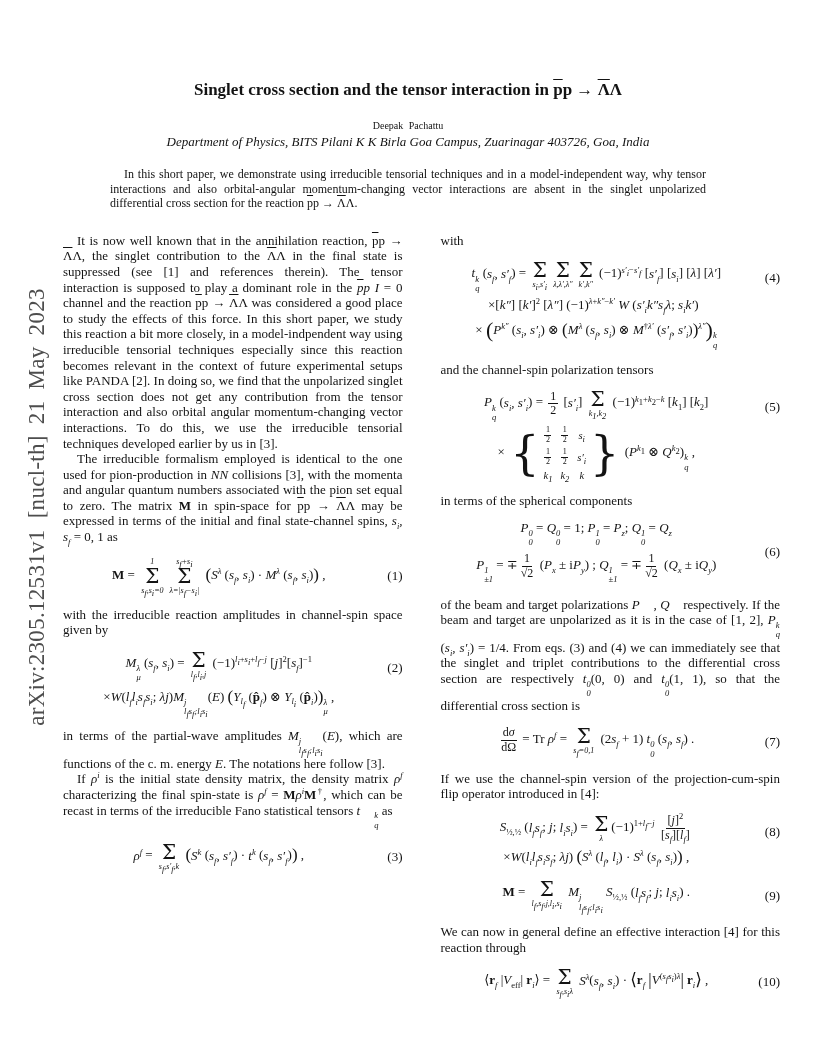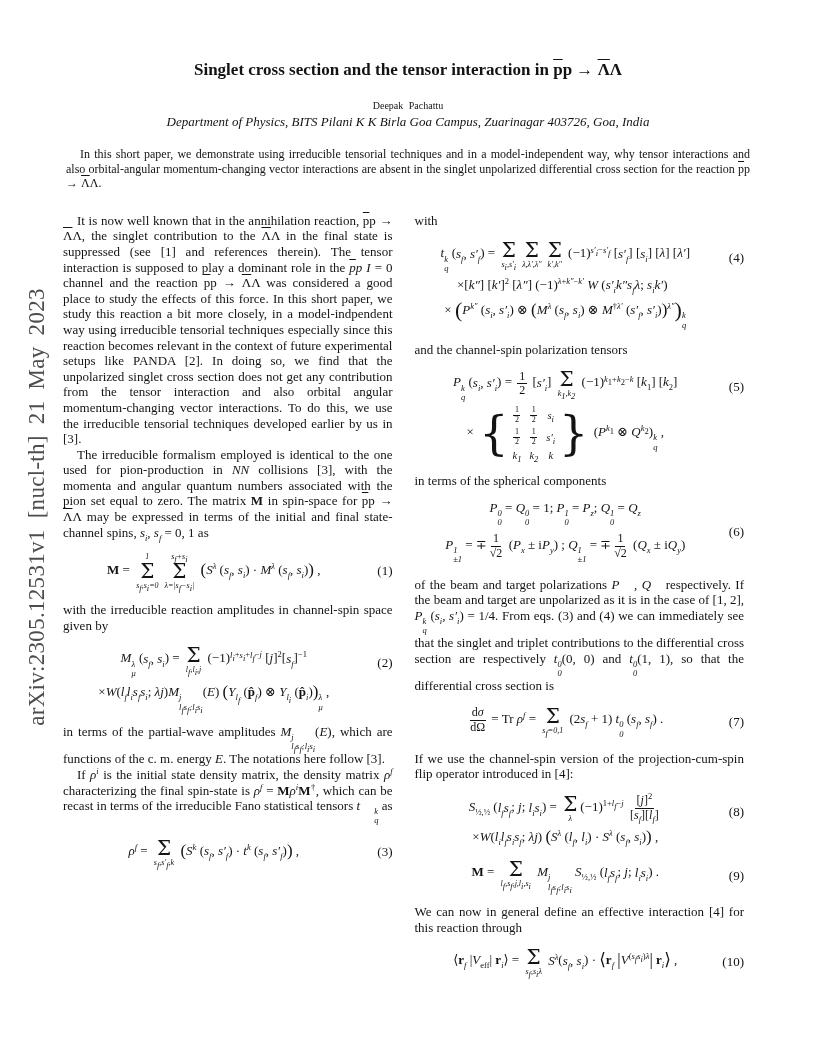--- a/index.html
+++ b/index.html
@@ -8,30 +8,30 @@
     background:#ffffff; color:#131313; overflow:hidden;
     font-family:"Liberation Serif","DejaVu Serif",serif;
   }
   
   .watermark {
     position:absolute; left:-243px; top:494px; width:560px; height:26px;
     transform:rotate(-90deg); text-align:center; white-space:nowrap;
     font-size:23px; color:#4d4d4d; word-spacing:5px; letter-spacing:0.3px;
   }
   
-  .hdr { padding-top:60px; text-align:center; }
+  .hdr { padding-top:80px; text-align:center; }
   .title { margin:0 60px 20px 60px; font-size:17px; font-weight:bold; }
   .author { font-size:10px; margin-bottom:3px; word-spacing:3px; }
   .affil { font-size:13px; font-style:italic; margin-bottom:17px; }
   .abstract {
-    margin:0 66px; text-align:justify; font-size:12px; line-height:14.6px;
+    margin:0 110px; text-align:justify; font-size:12px; line-height:14.6px;
     text-indent:14px;
   }
   
-  .cols { display:flex; gap:22px; margin:22px 72px 0 63px; }
+  .cols { display:flex; gap:38px; margin:22px 36px 0 63px; }
   .col { flex:1; min-width:0; }
   .para { margin:0; font-size:13px; line-height:15.6px; text-align:justify; }
   .indent { text-indent:14px; }
   .ov { text-decoration:overline; }
   sup,sub { font-size:8.5px; line-height:0; }
   
   .eq { position:relative; margin:12px 0; padding-right:28px; font-size:13px; }
   .eqbody { display:block; text-align:center; }
   .eql { display:block; text-align:center; margin:4px 0; }
   .eql.ar { text-align:center; padding-right:6px; }

